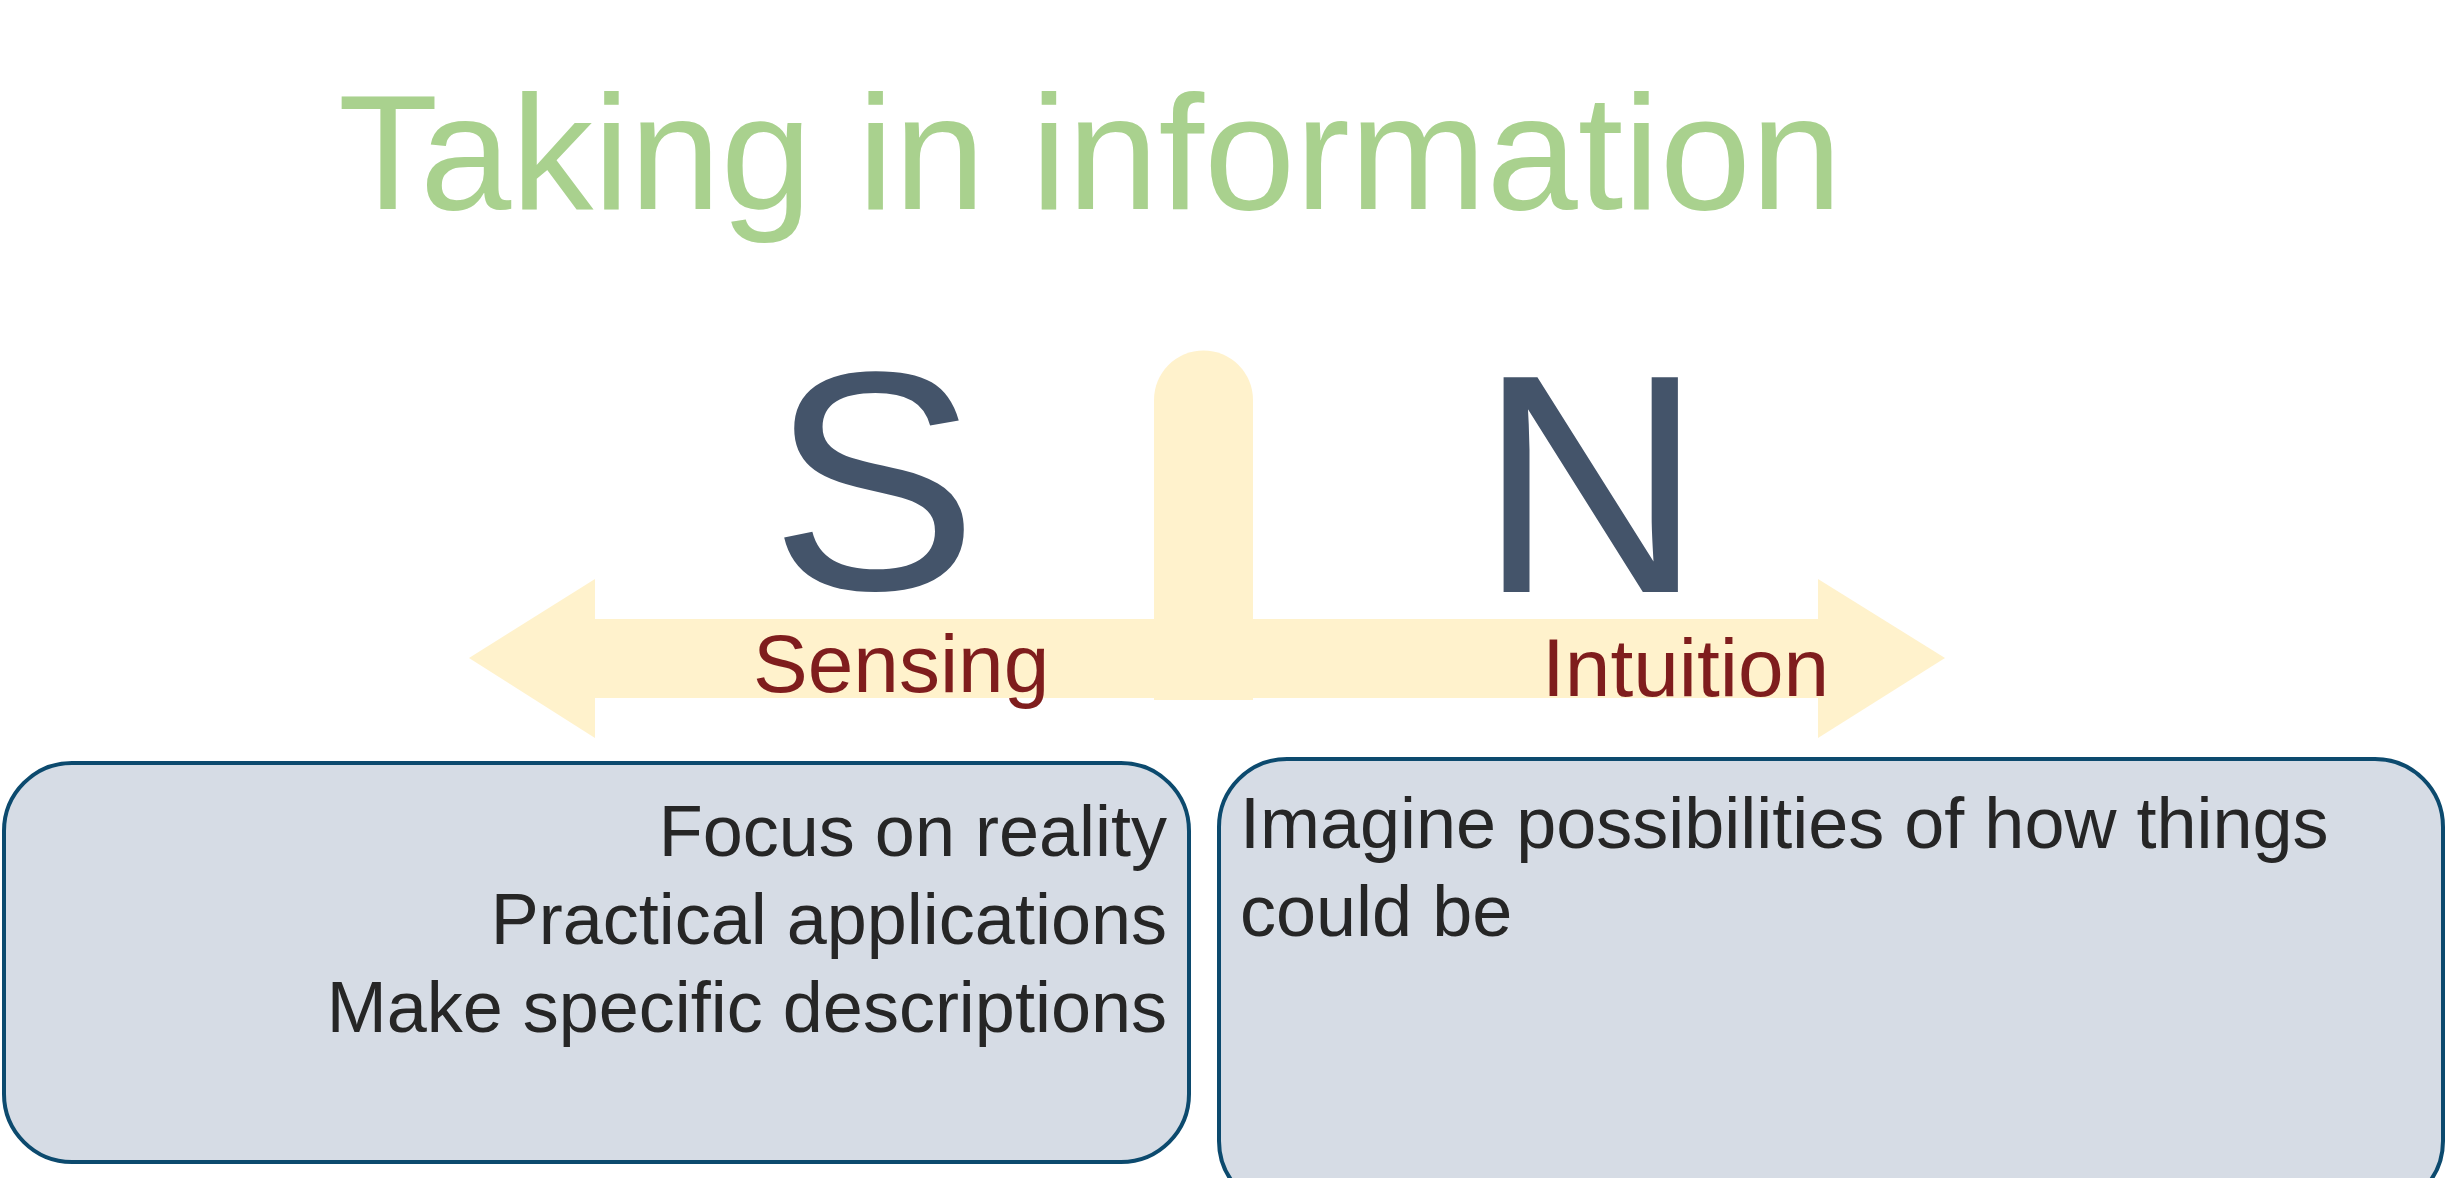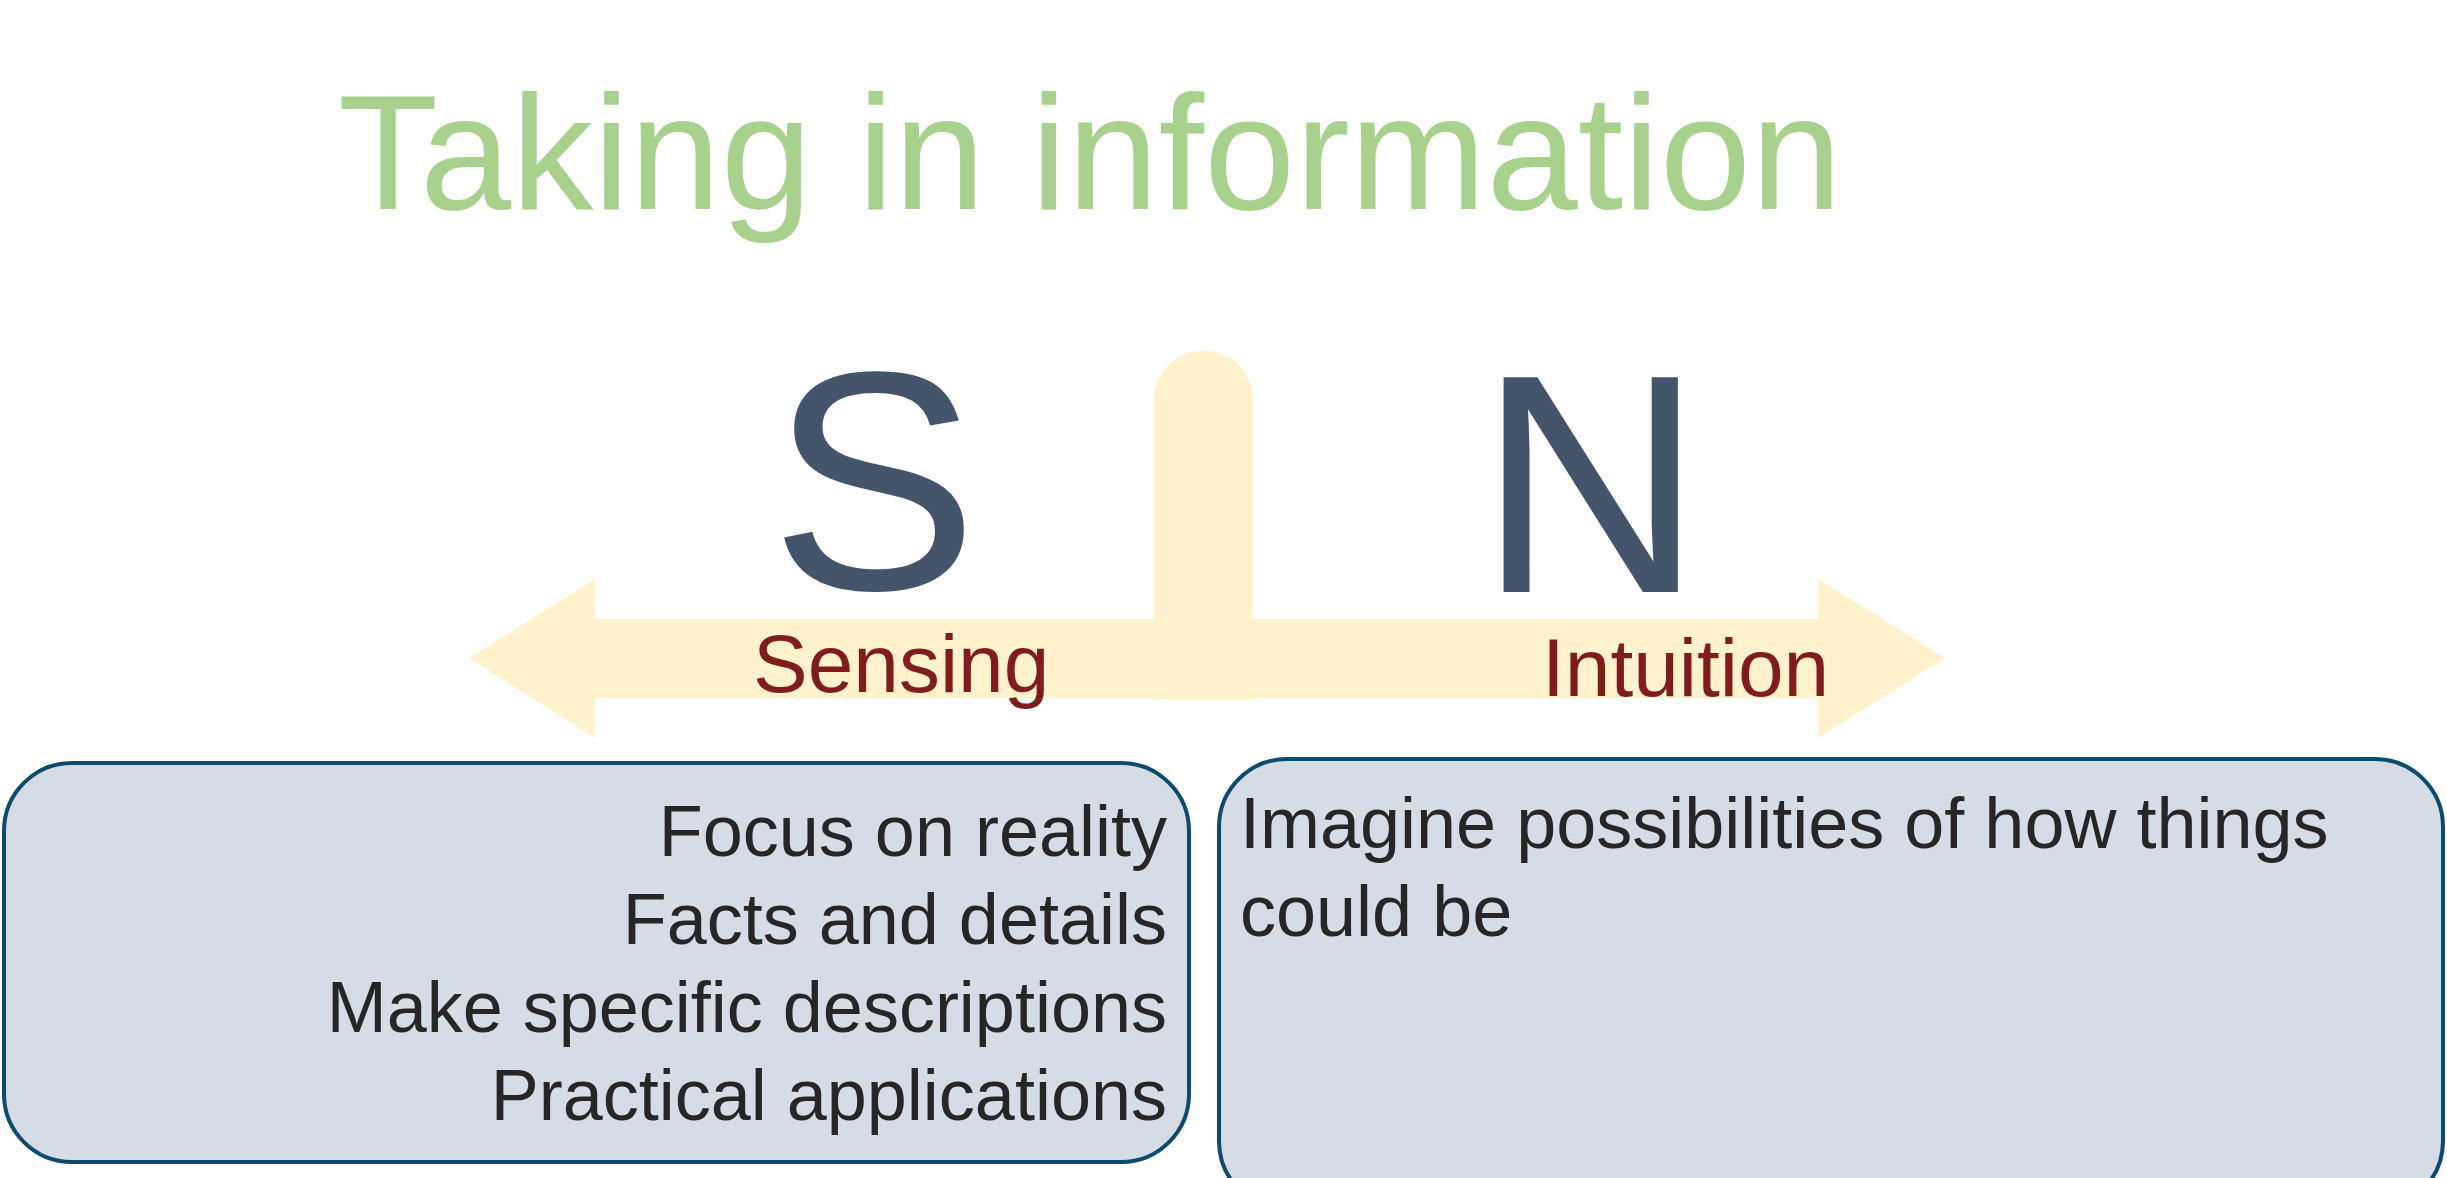--- a/index.html
+++ b/index.html
@@ -108,23 +108,22 @@
 
   <div class="letter letter-s">S</div>
   <div class="letter letter-n">N</div>
 
   <div class="pole-label label-sensing">Sensing</div>
   <div class="pole-label label-intuition">Intuition</div>
 
   <div class="box box-left">
     <div class="box-text">
       <span class="line">Focus on reality</span>
-      <span class="line">Facts and details</span>
+      <span class="line">Practical applications</span>
       <span class="line">Make specific descriptions</span>
-      <span class="line">Practical applications</span>
     </div>
   </div>
 
   <div class="box box-right">
     <div class="box-text">
       <span class="line">Imagine possibilities of how things could be</span>
     </div>
   </div>
 
 </div>

